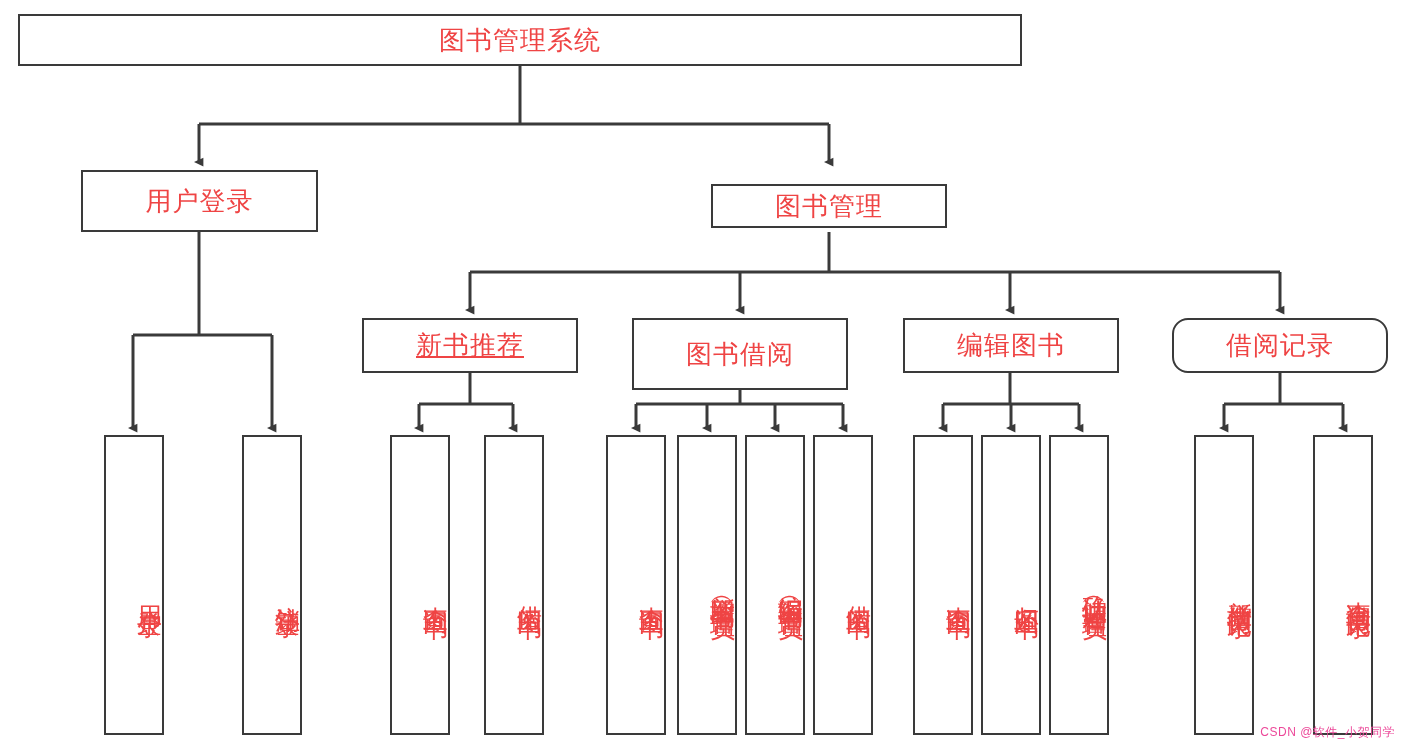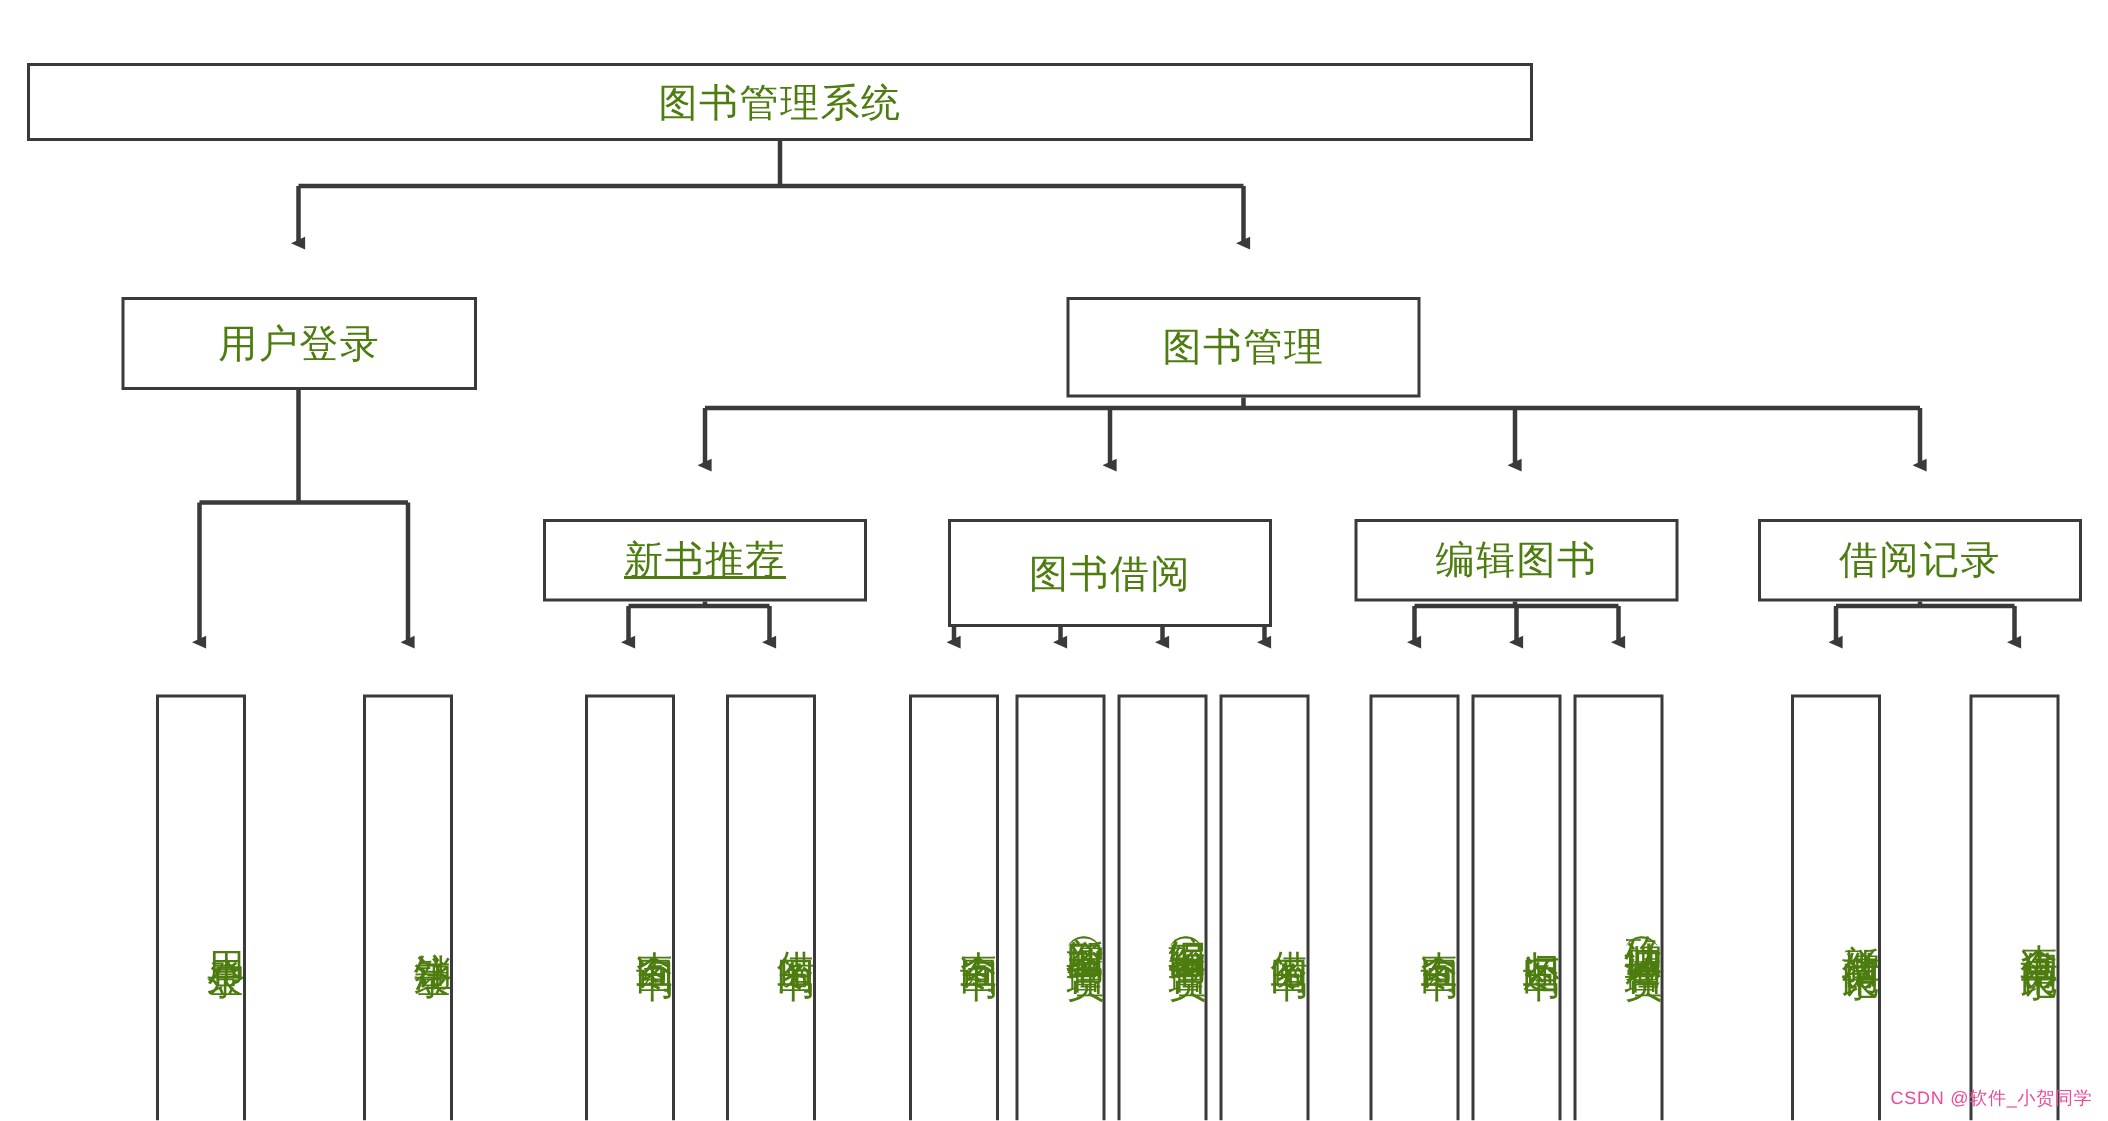--- a/index.html
+++ b/index.html
@@ -18,22 +18,21 @@
     overflow: hidden;
   }
   .node {
     position: absolute;
     box-sizing: border-box;
     border: 2.5px solid #3a3a3a;
     background: #ffffff;
     display: flex;
     align-items: center;
     justify-content: center;
-    color: #4d7c0f;
-    margin-top: 28px;
+    color: #ef4444;
   }
   .node.horiz {
     font-size: 26px;
     letter-spacing: 1px;
     line-height: 1.1;
   }
   .node.vert {
     writing-mode: vertical-rl;
     text-orientation: upright;
     font-size: 25px;
@@ -119,29 +118,29 @@
       <path d="M1224,404 L1343,404"></path>
       <path d="M1224,404 L1224,428" marker-end="url(#arrow)"></path>
       <path d="M1343,404 L1343,428" marker-end="url(#arrow)"></path>
     </g>
   </svg>
 
   <div class="node horiz node-root" style="left:18px; top:14px; width:1004px; height:52px;">图书管理系统</div>
 
   <div class="node horiz" style="left:81px; top:170px; width:237px; height:62px;">用户登录</div>
 
-  <div class="node horiz" style="left:711px; top:170px; width:236px; height:67px;">图书管理</div>
+  <div class="node horiz" style="left:711px; top:184px; width:236px; height:44px;">图书管理</div>
 
   <div class="node horiz" style="left:362px; top:318px; width:216px; height:55px;text-decoration:underline;">新书推荐</div>
 
   <div class="node horiz" style="left:632px; top:318px; width:216px; height:72px;">图书借阅</div>
 
   <div class="node horiz" style="left:903px; top:318px; width:216px; height:55px;">编辑图书</div>
 
-  <div class="node horiz" style="left:1172px; top:318px; width:216px; height:55px;">借阅记录</div>
+  <div class="node horiz" style="left:1172px; top:318px; width:216px; height:55px;border-radius:16px;">借阅记录</div>
 
   <div class="node vert" style="left:104px; top:435px; width:60px; height:300px;">用户登录</div>
 
   <div class="node vert" style="left:242px; top:435px; width:60px; height:300px;">注销登录</div>
 
   <div class="node vert" style="left:390px; top:435px; width:60px; height:300px;">查询图书</div>
 
   <div class="node vert" style="left:484px; top:435px; width:60px; height:300px;">借阅图书</div>
 
   <div class="node vert" style="left:606px; top:435px; width:60px; height:300px;">查询图书</div>

